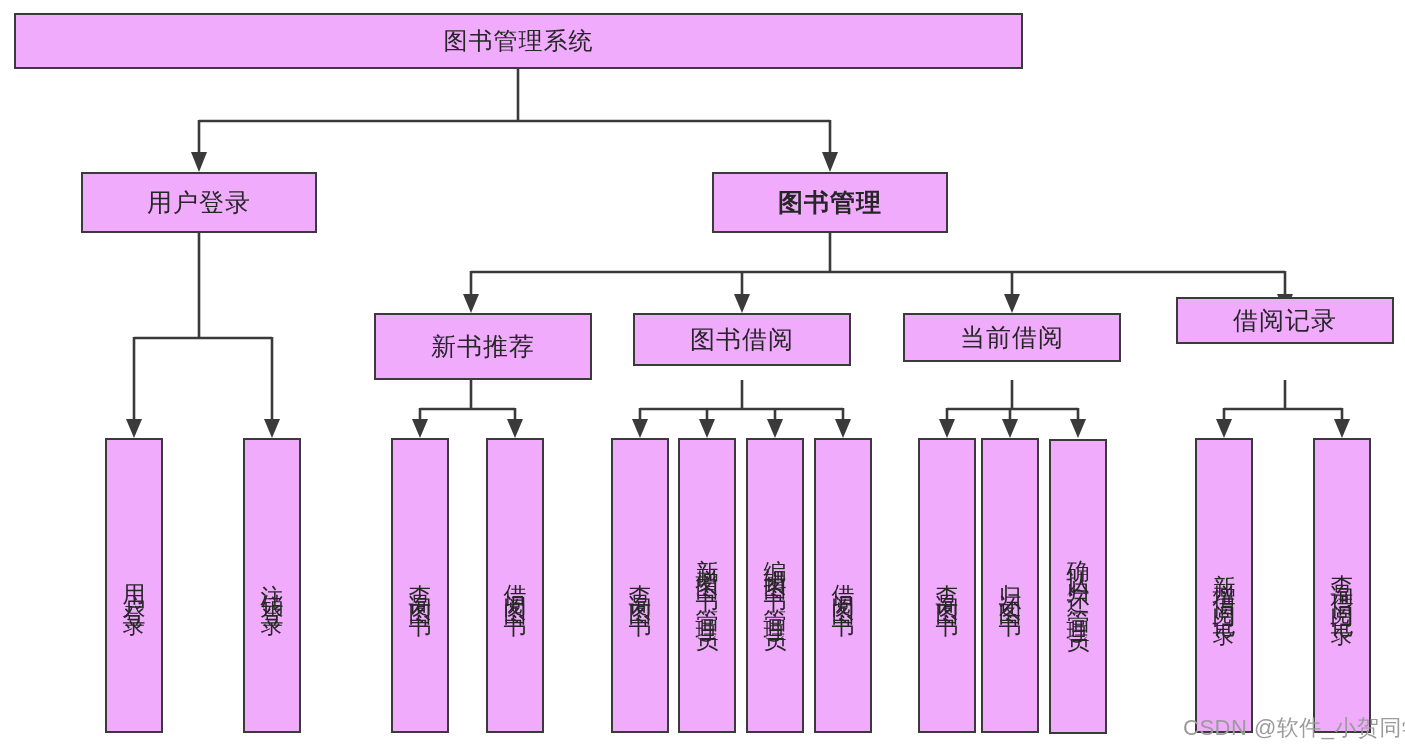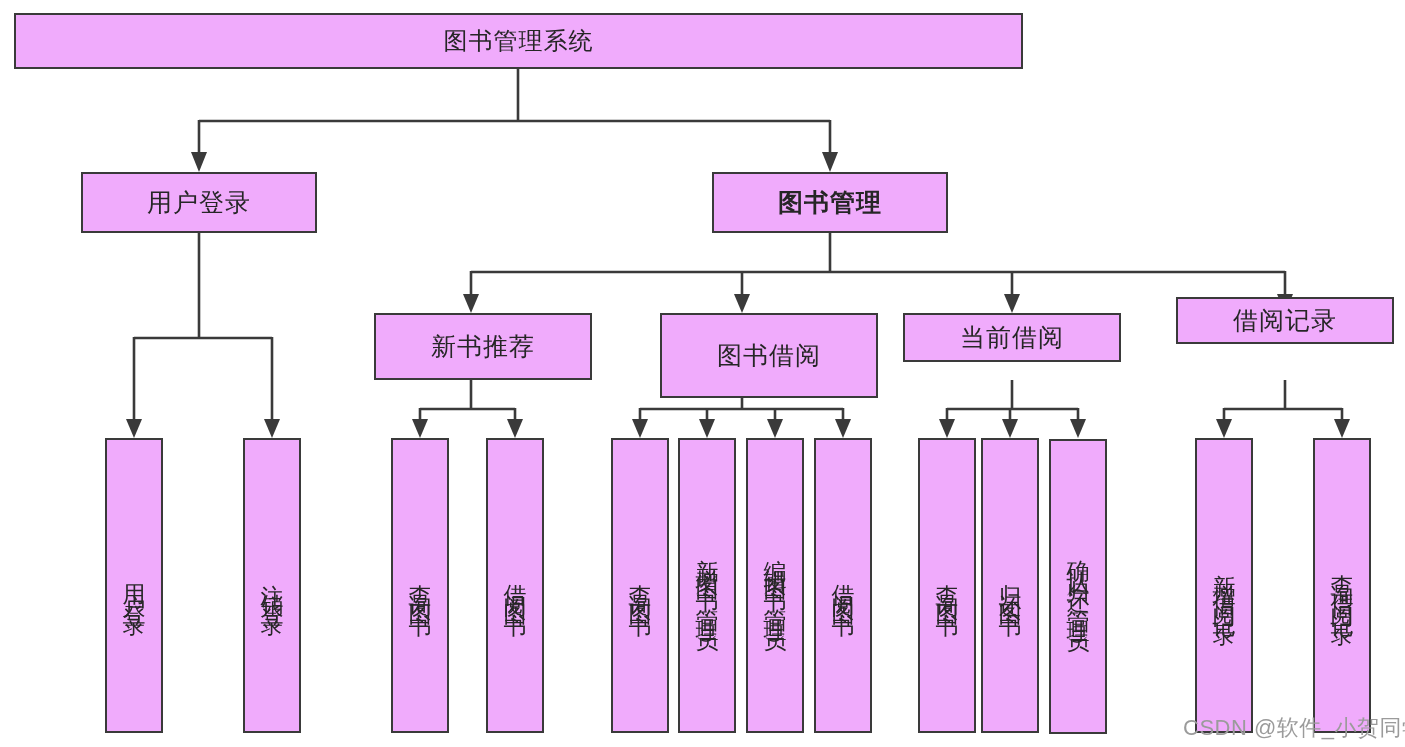--- a/index.html
+++ b/index.html
@@ -148,21 +148,21 @@
   <div class="box hbox" style="left:81px;top:172px;width:236px;height:61px;">
     <span class="label">用户登录</span>
   </div>
   <div class="box hbox" style="left:712px;top:172px;width:236px;height:61px;font-weight:bold;">
     <span class="label">图书管理</span>
   </div>
 
   <div class="box hbox" style="left:362px;top:313px;width:218px;height:67px;margin-left:12px;">
     <span class="label">新书推荐</span>
   </div>
-  <div class="box hbox" style="left:660px;top:313px;width:218px;height:85px;">
+  <div class="box hbox" style="left:633px;top:313px;width:218px;height:53px;">
     <span class="label">图书借阅</span>
   </div>
   <div class="box hbox" style="left:903px;top:313px;width:218px;height:49px;">
     <span class="label">当前借阅</span>
   </div>
   <div class="box hbox" style="left:1176px;top:297px;width:218px;height:47px;">
     <span class="label">借阅记录</span>
   </div>
 
   <div class="box vbox" style="left:105px;top:438px;">

